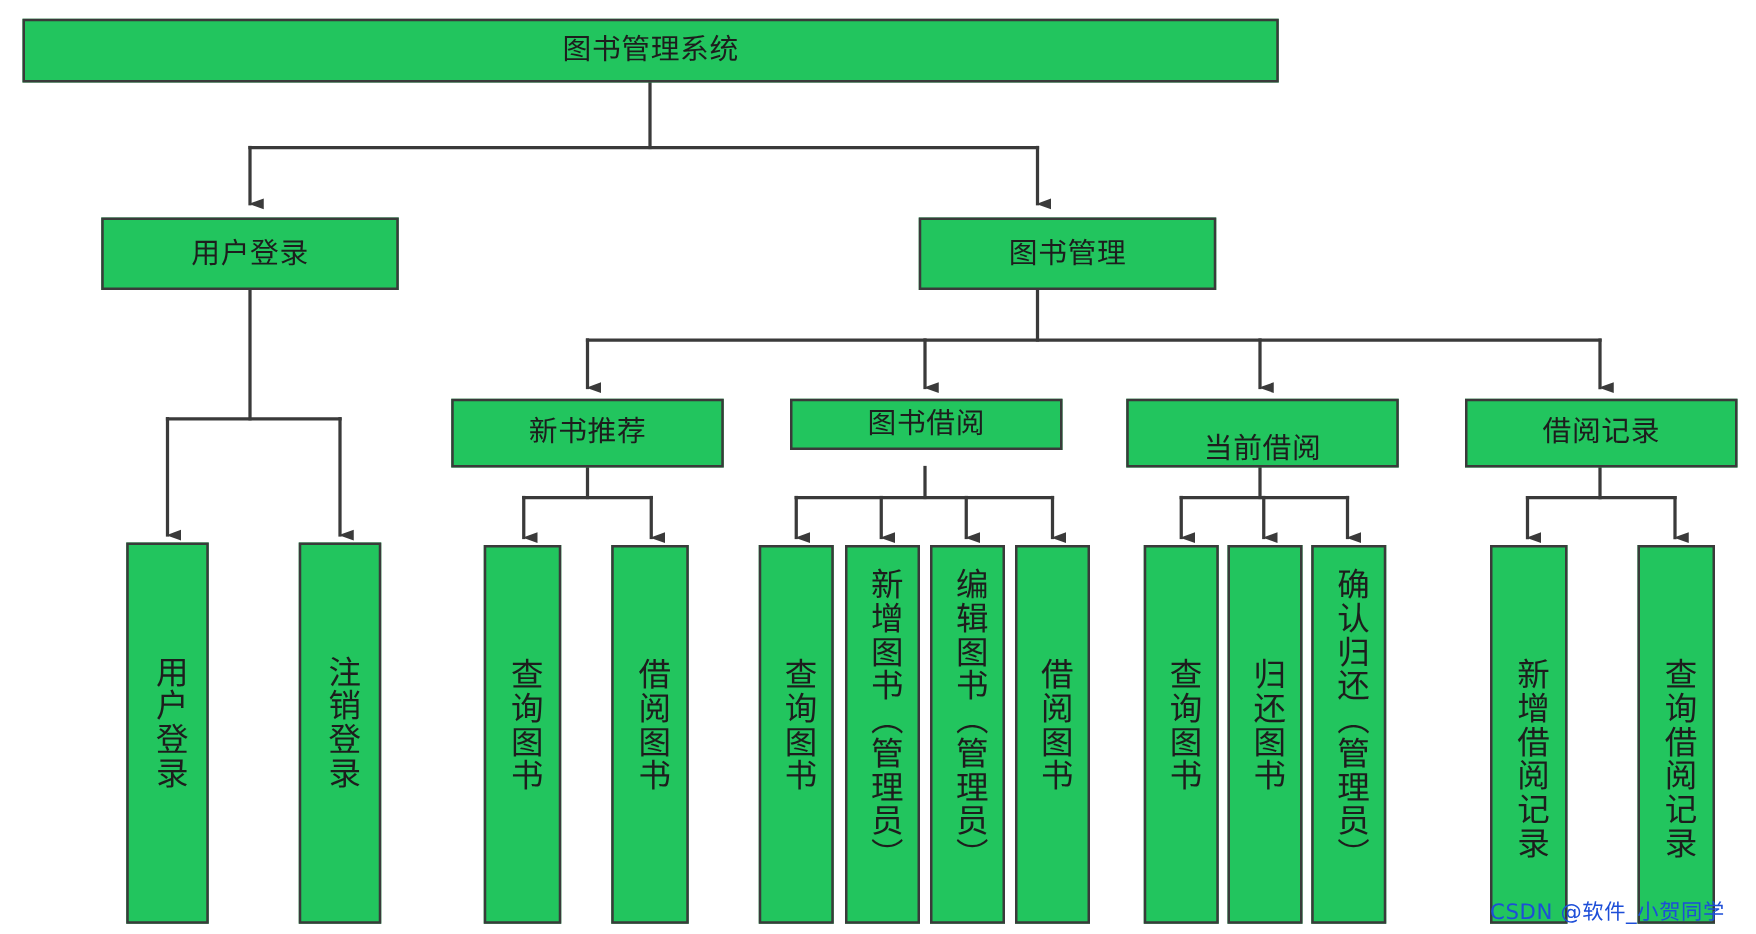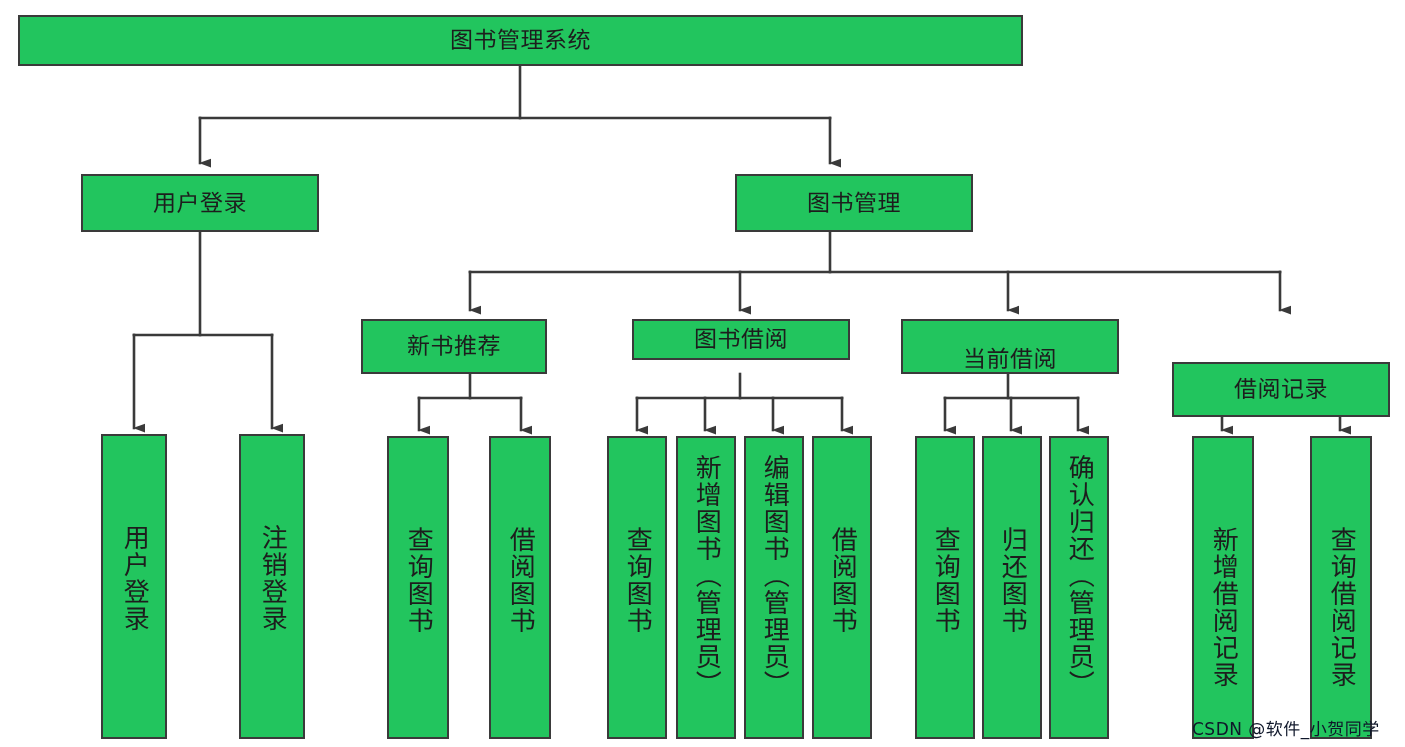--- a/index.html
+++ b/index.html
@@ -66,21 +66,21 @@
     padding-top: 80px;
   }
   .node-box.leaf.tall .node-label-v {
     padding-top: 8px;
   }
   #watermark {
     position: absolute;
     left: 1192px;
     top: 715px;
     font-size: 17px;
-    color: #0f172a;
+    color: #1d4ed8;
     white-space: nowrap;
     letter-spacing: 0.5px;
   }
 </style>
 </head>
 <body>
 
 <div id="diagram-root">
 
   <svg class="canvas" viewBox="0 0 1405 747">
@@ -138,33 +138,33 @@
   </div>
 
   <div class="node-box" style="left:81px; top:174px; width:238px; height:58px;">
     <span class="node-label-h">用户登录</span>
   </div>
 
   <div class="node-box" style="left:711px; top:174px; width:238px; height:58px;margin-left:24px;">
     <span class="node-label-h">图书管理</span>
   </div>
 
-  <div class="node-box" style="left:361px; top:319px; width:186px; height:55px;">
+  <div class="node-box" style="left:361px; top:319px; width:218px; height:55px;">
     <span class="node-label-h">新书推荐</span>
   </div>
 
   <div class="node-box" style="left:632px; top:319px; width:218px; height:41px;">
     <span class="node-label-h">图书借阅</span>
   </div>
 
   <div class="node-box" style="left:901px; top:319px; width:218px; height:55px;align-items:flex-end;">
     <span class="node-label-h">当前借阅</span>
   </div>
 
-  <div class="node-box" style="left:1172px; top:319px; width:218px; height:55px;margin-top:43px;">
+  <div class="node-box" style="left:1172px; top:319px; width:218px; height:55px;">
     <span class="node-label-h">借阅记录</span>
   </div>
 
   <div class="node-box leaf mid" style="left:101px; top:434px; width:66px; height:305px;">
     <span class="node-label-v">用户登录</span>
   </div>
 
   <div class="node-box leaf mid" style="left:239px; top:434px; width:66px; height:305px;">
     <span class="node-label-v">注销登录</span>
   </div>

